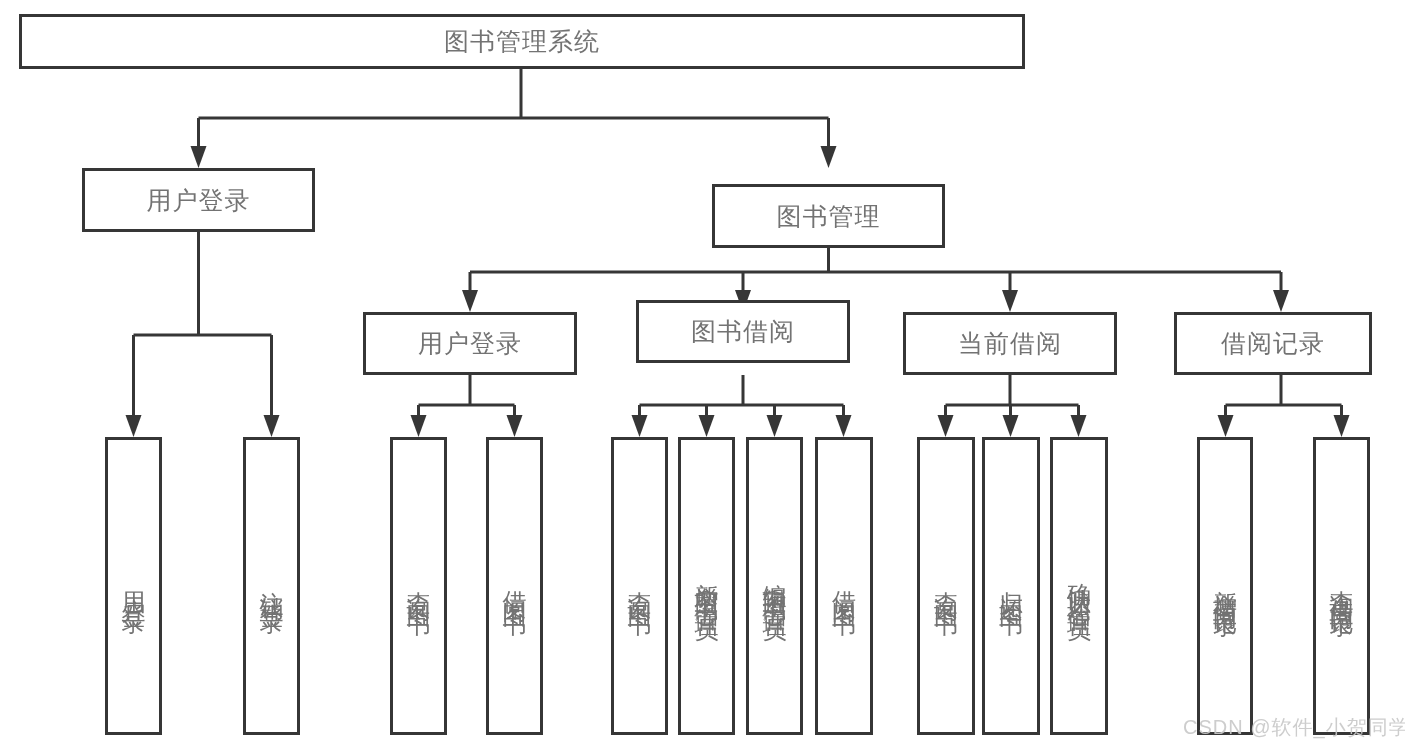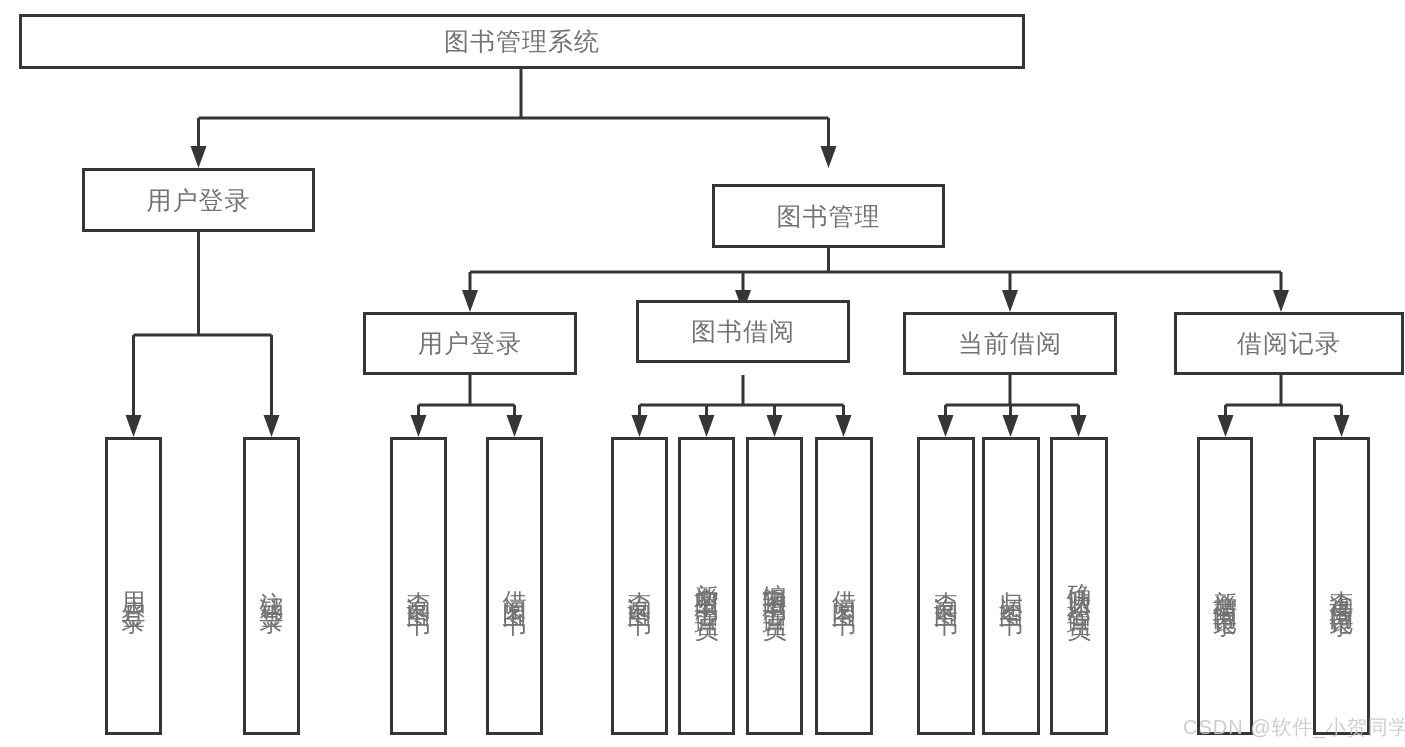--- a/index.html
+++ b/index.html
@@ -83,21 +83,21 @@
 
   <div class="node" style="left:363px; top:312px; width:214px; height:63px;">
     <span>用户登录</span>
   </div>
   <div class="node" style="left:636px; top:300px; width:214px; height:63px;">
     <span>图书借阅</span>
   </div>
   <div class="node" style="left:903px; top:312px; width:214px; height:63px;font-family:Liberation Mono, monospace;">
     <span>当前借阅</span>
   </div>
-  <div class="node" style="left:1174px; top:312px; width:230px; height:63px;">
+  <div class="node" style="left:1174px; top:312px; width:198px; height:63px;">
     <span>借阅记录</span>
   </div>
 
   <div class="node leaf" style="left:105px; top:437px; width:57px; height:298px;">
     <span>用户登录</span>
   </div>
   <div class="node leaf" style="left:243px; top:437px; width:57px; height:298px;">
     <span>注销登录</span>
   </div>
 

